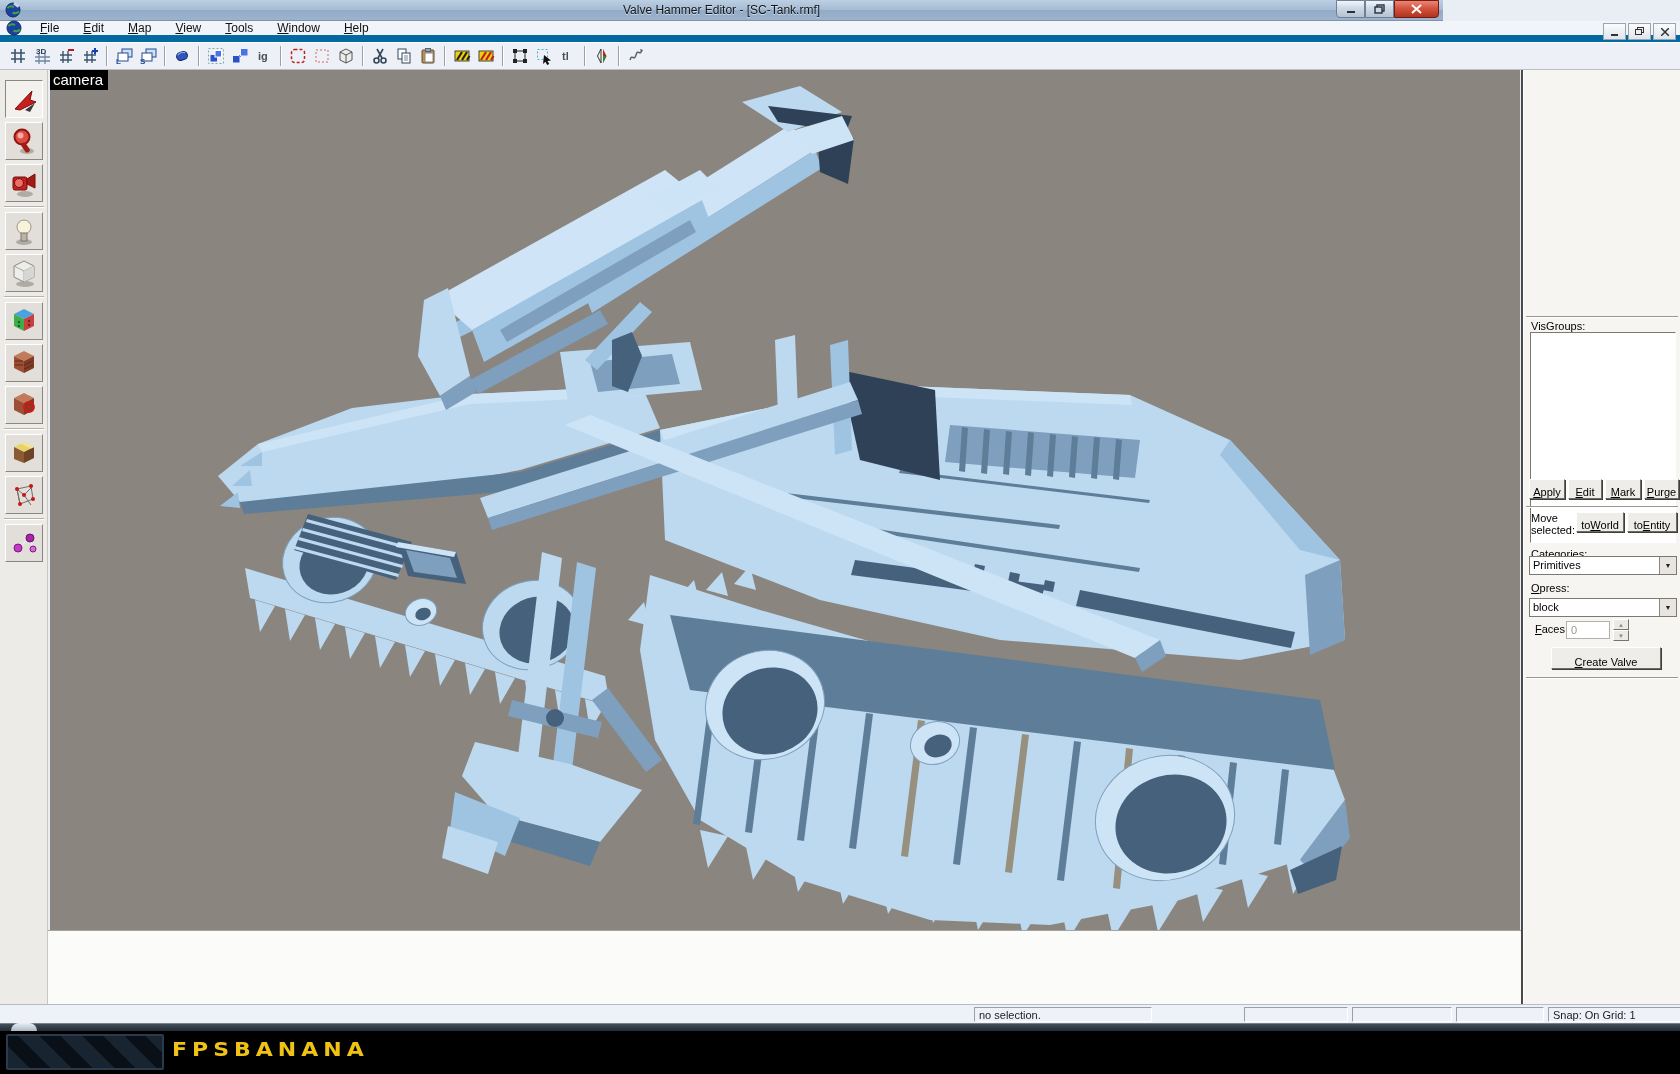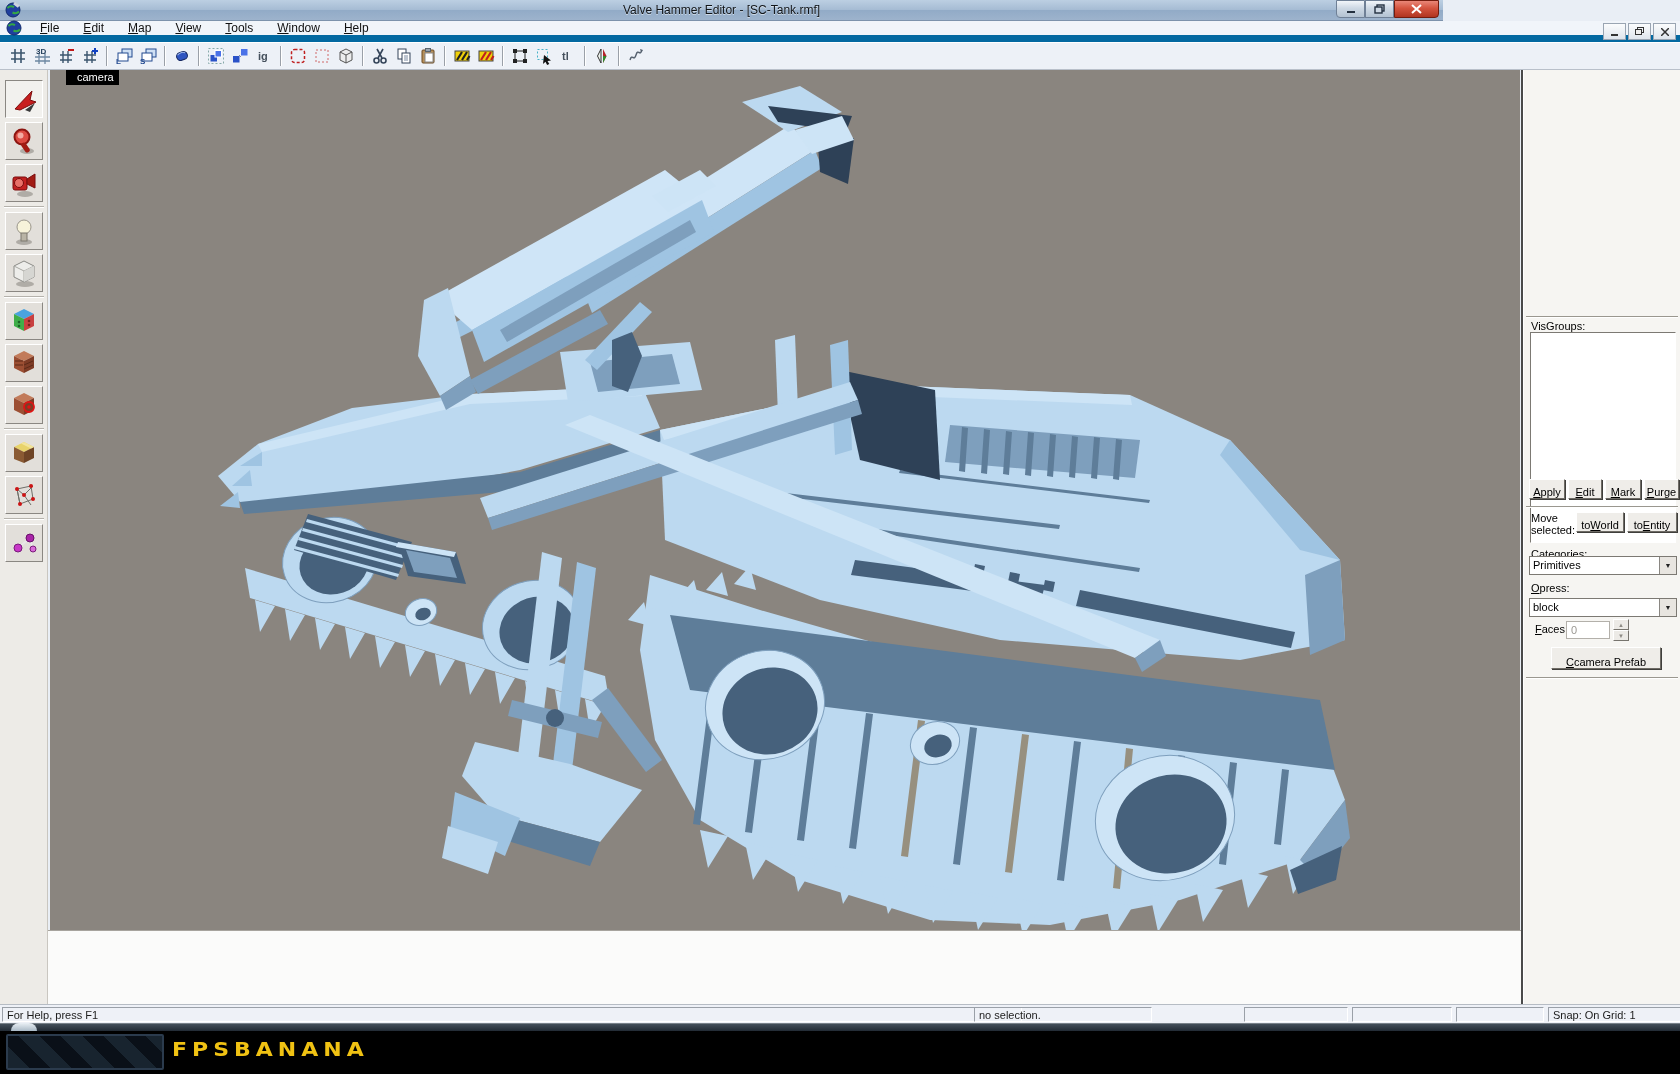--- a/index.html
+++ b/index.html
@@ -39,21 +39,21 @@
   .tb svg{display:block}
 
   
   .leftstrip{position:absolute;left:0;top:70px;width:48px;height:934px;background:#edebe7;border-right:1px solid #c9c6c0}
   .ltool{position:absolute;left:5px;width:38px;height:38px;background:#e2dfda;
     border:1px solid;border-color:#fff #8a8782 #8a8782 #fff;display:flex;align-items:center;justify-content:center}
   .ltool.pressed{background:#f2f1ee;border-color:#8a8782 #fff #fff #8a8782}
   .lsep{position:absolute;left:4px;width:40px;height:2px;border-top:1px solid #b5b2ac;border-bottom:1px solid #fff}
 
   .viewport{position:absolute;left:50px;top:70px;width:1470px;height:860px;background:#8a857f;overflow:hidden}
-  .vplabel{position:absolute;left:16px;top:0;background:#000;color:#fff;font-size:11px;padding:1px 5px 2px 11px;z-index:5}
+  .vplabel{position:absolute;left:0;top:0;background:#000;color:#fff;font-size:15px;padding:1px 5px 2px 3px;z-index:5}
   .belowvp{position:absolute;left:48px;top:930px;width:1474px;height:74px;background:#fbfbfa;border-top:1px solid #a7a49e}
   .vdivider{position:absolute;left:1521px;top:70px;width:3px;height:934px;background:#4a4a4a;border-right:1px solid #fff}
 
   
   .rpanel{position:absolute;left:1524px;top:70px;width:188px;height:934px;background:#f6f5f2;font-size:11px;color:#000}
   .etch{position:absolute;left:2px;width:152px;height:2px;border-top:1px solid #9a978f;border-bottom:1px solid #fff}
   .rlabel{position:absolute;left:7px}
   .listbox{position:absolute;left:6px;top:262px;width:146px;height:211px;background:#fff;
     border:1px solid;border-color:#7c7973 #fff #fff #7c7973}
   .pbtn{position:absolute;height:20px;background:#efede9;border:1px solid;border-color:#fff #6e6b65 #6e6b65 #fff;
@@ -531,27 +531,26 @@
       <span class="val">block</span>
       <span class="arw">▼</span>
     </div>
     <div class="rlabel" style="left:11px;top:553px"><span class="u">F</span><span>aces:</span></div>
     <div class="facesedit">0</div>
     <div class="spin">
       <div class="spinb">▲</div>
       <div class="spinb">▼</div>
     </div>
     <div class="pbtn" style="left:27px;top:577px;width:110px;height:22px">
-        <span><span class="u">C</span><span>camera Prefab</span></span>
+        <span><span class="u">C</span><span>reate Valve</span></span>
       </div>
     <div class="etch" style="top:607px"></div>
   </div>
 
   <div class="statusbar">
-    <div class="scell" style="left:2px;width:1020px">For Help, press F1</div>
     <div class="scell" style="left:974px;width:178px">no selection.</div>
     <div class="scell" style="left:1244px;width:104px"></div>
     <div class="scell" style="left:1352px;width:100px"></div>
     <div class="scell" style="left:1456px;width:88px"></div>
     <div class="scell" style="left:1548px;width:140px">Snap: On Grid: 1</div>
   </div>
 
   <div class="sliver">
     <div class="orbtop"></div>
   </div>

